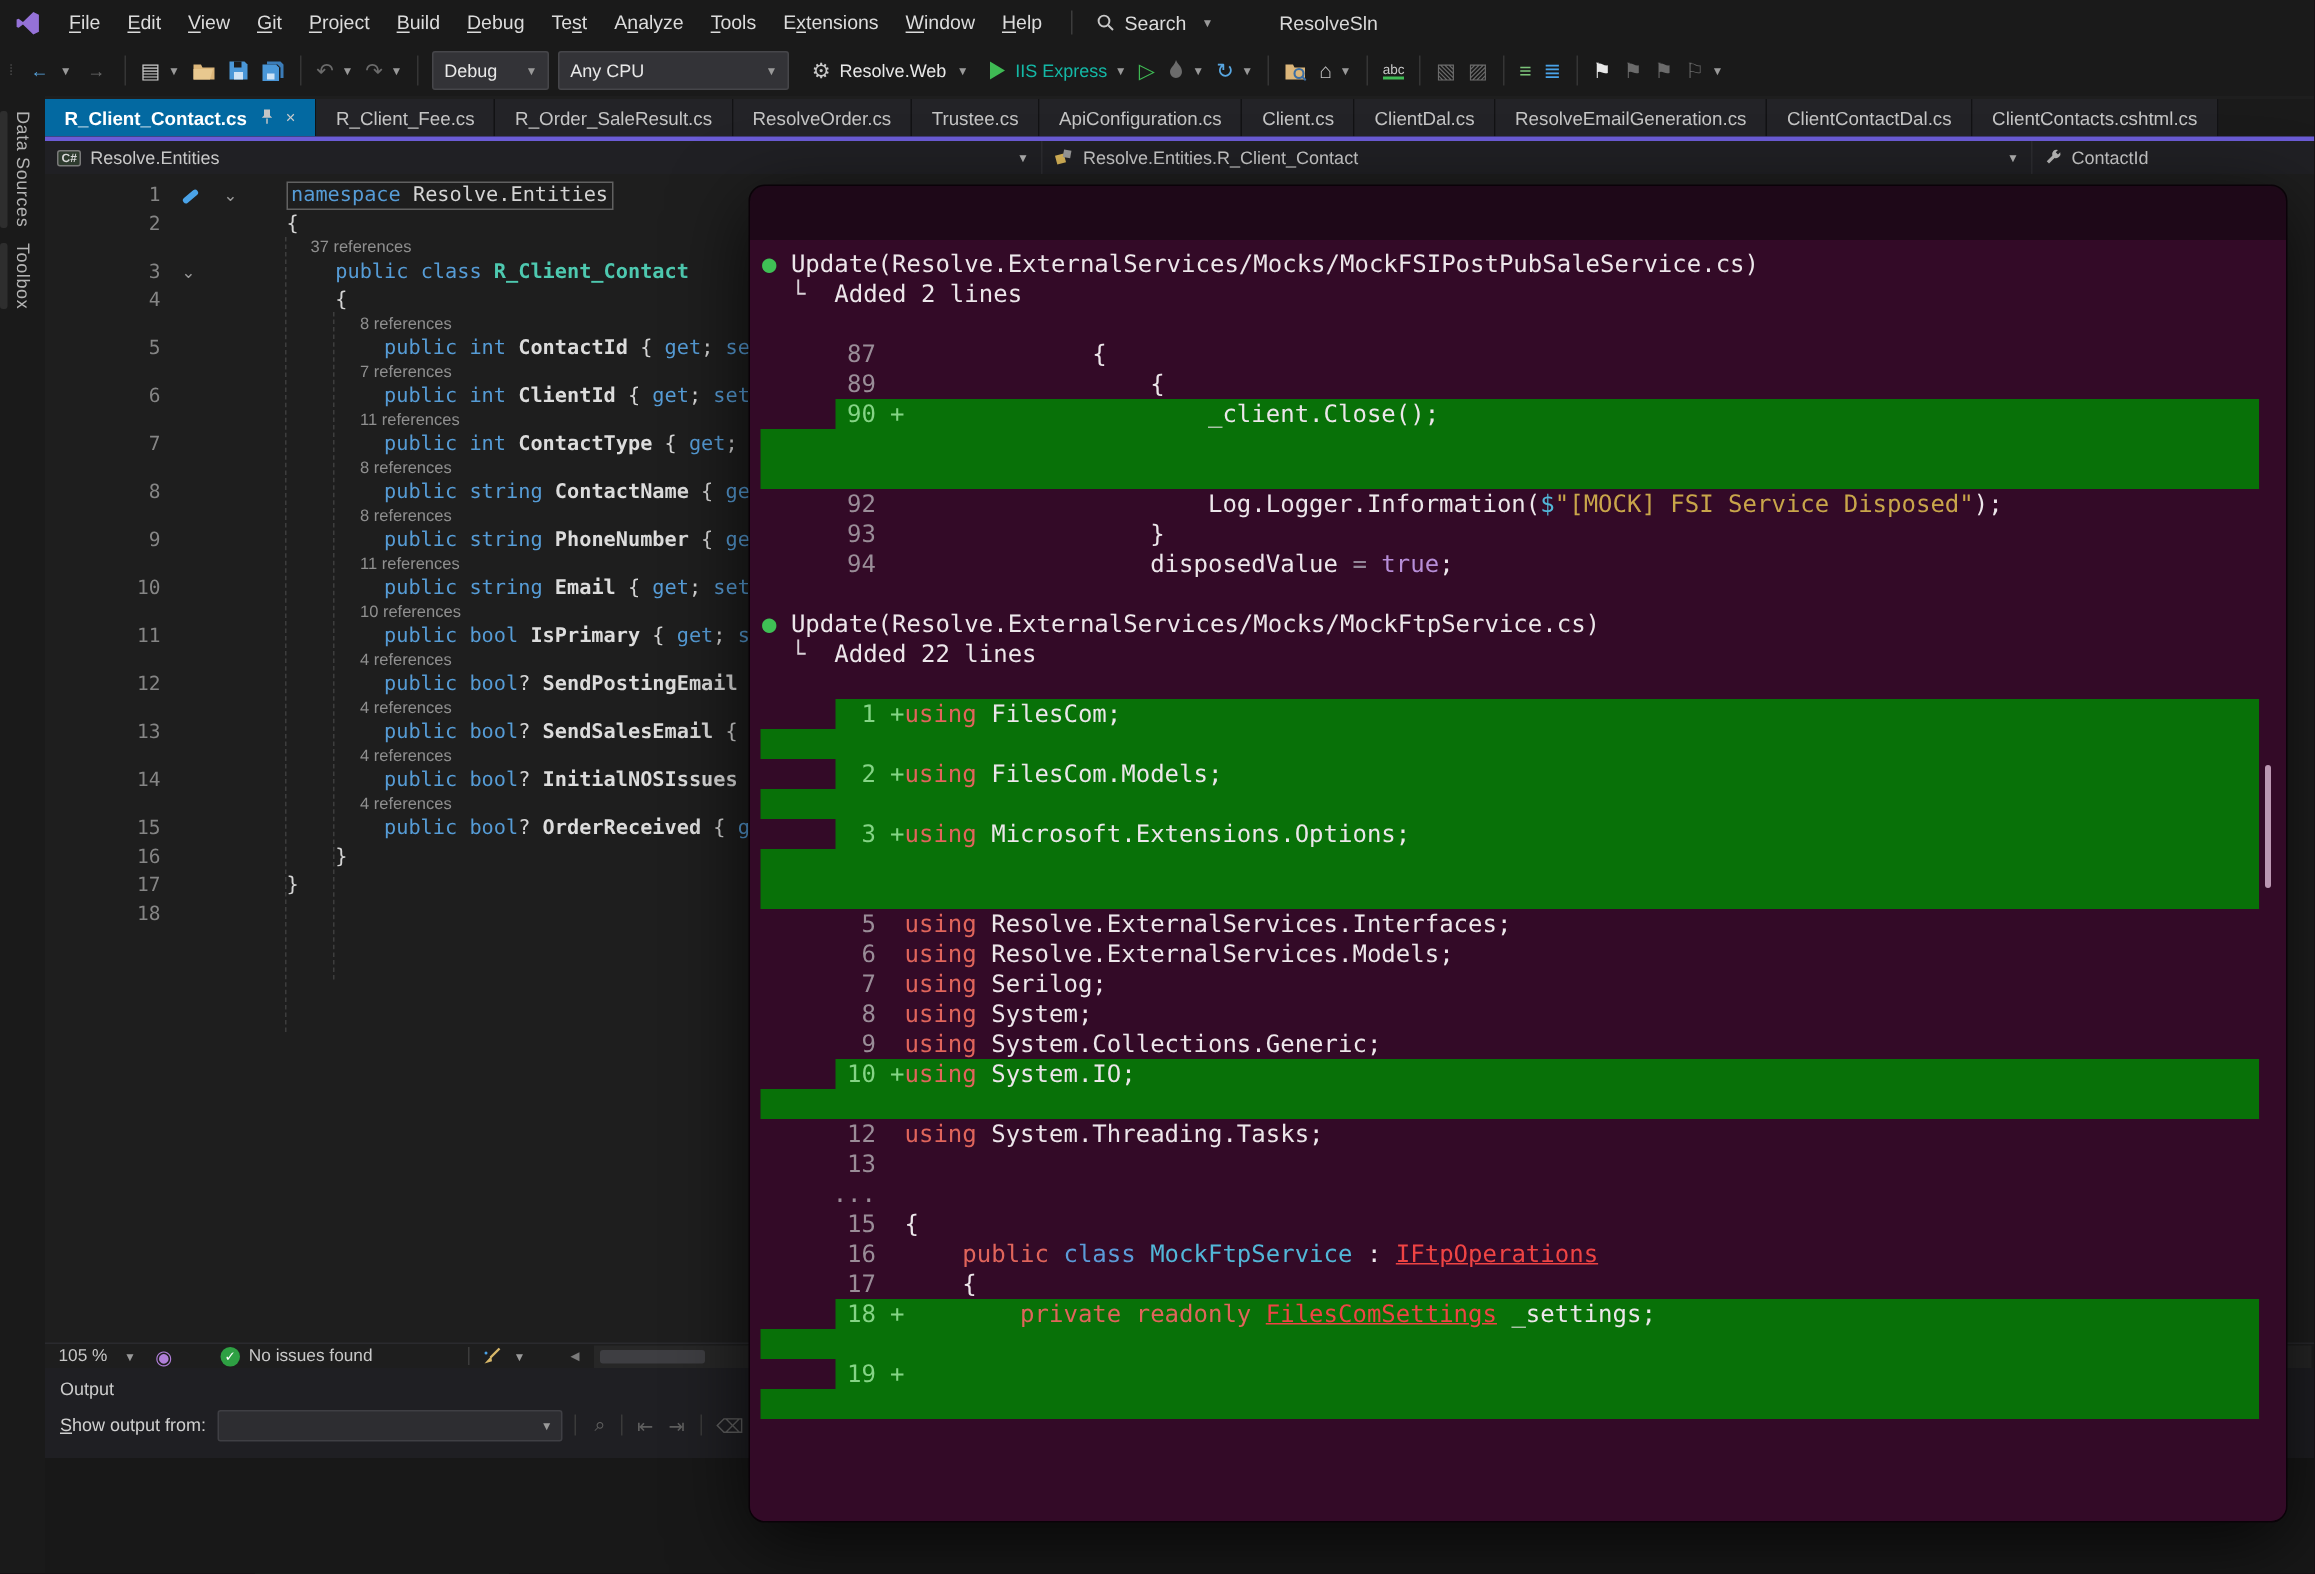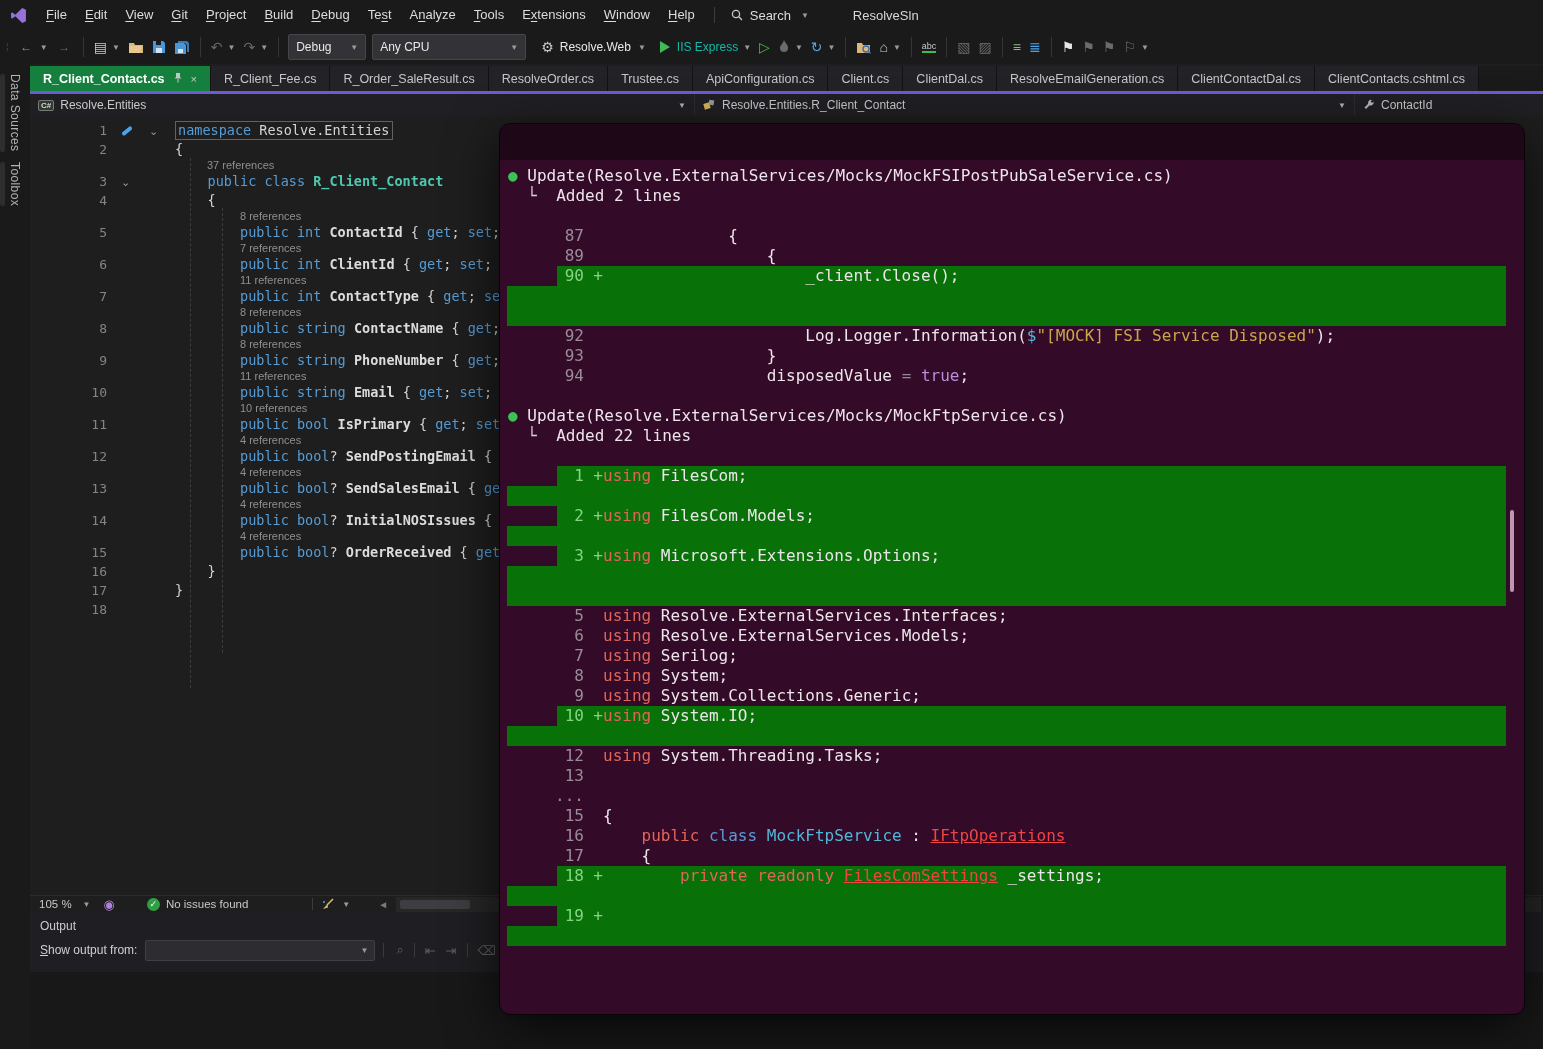--- a/index.html
+++ b/index.html
@@ -35,40 +35,40 @@
   
   #leftstrip{position:absolute;left:0;top:64px;width:30px;bottom:0;background:#1a1a1a;}
   .vlabel{writing-mode:vertical-rl;color:#b4b4b4;font-size:12px;margin:10px 0 0 8px;letter-spacing:.4px;position:relative;}
   .vlabel::before{content:"";position:absolute;left:-8px;top:0;bottom:0;width:5px;background:#2e2e2e;border-radius:2px;}
 
   
   #tabstrip{position:absolute;left:30px;top:66px;right:0;height:25px;background:#1a1a1a;
             display:flex;overflow:hidden;}
   .dtab{display:flex;align-items:center;padding:0 13px;font-size:12.5px;color:#c5c5c5;background:#232327;
         border-right:1px solid #121214;white-space:nowrap;gap:8px;}
-  .dtab.active{background:#15803d;color:#ffffff;font-weight:bold;}
+  .dtab.active{background:#0369a1;color:#ffffff;font-weight:bold;}
   .dtab .tclose{font-size:11px;color:#cccccc;font-weight:normal;}
   #tab-underline{position:absolute;left:30px;top:91px;right:0;height:3px;background:#6b5cd6;}
 
   
   #breadcrumb{position:absolute;left:30px;top:94px;right:0;height:22px;background:#202024;
               display:flex;align-items:center;font-size:12px;color:#c8c8c8;border-bottom:1px solid #141416;}
   .bc-cell{display:flex;align-items:center;height:100%;box-sizing:border-box;}
   .bc-cell .lbl{margin-left:6px;}
   .bc-caret{margin-left:auto;margin-right:8px;font-size:8px;color:#b0b0b0;}
   .csbadge{font-size:8px;font-weight:bold;color:#d8d8d8;border:1px solid #7a7a7a;border-radius:2px;padding:0 2px;background:#2e3b2e;}
 
   
   #editor{position:absolute;left:30px;top:116px;right:0;bottom:153px;background:#1e1e1e;overflow:hidden;padding-top:5px;}
   .eline{display:flex;height:19px;align-items:center;}
   .ln{width:77px;text-align:right;color:#858585;font:13px "DejaVu Sans Mono",monospace;flex:none;}
   .emargin{width:68px;flex:none;display:flex;align-items:center;padding-left:14px;gap:16px;box-sizing:border-box;}
   .pen-icon{width:12px;height:4px;background:#4aa3e8;border-radius:2px;transform:rotate(-40deg);}
   .fold-chevron{color:#9a9a9a;font-size:11px;line-height:10px;}
-  .ecode{margin:0;font:13.5px/19px "DejaVu Sans Mono",monospace;white-space:pre;}
+  .ecode{margin:16px;font:13.5px/19px "DejaVu Sans Mono",monospace;white-space:pre;}
   .elens{font-size:11px;line-height:13px;height:13px;color:#8f8f8f;font-family:"Liberation Sans",sans-serif;}
   .s-k{color:#569cd6;}
   .s-t{color:#4ec9b0;font-weight:600;}
   .s-p{color:#dcdcdc;font-weight:600;}
   .s-w{color:#d4d4d4;}
   .nsbox{border:1px solid #616161;padding:0 3px 1px 2px;}
   .iguide{position:absolute;width:0;border-left:1px dashed #3d3d3d;}
 
   
   #estatus{position:absolute;left:30px;top:895px;right:0;height:17px;background:#1e1e1e;border-top:1px solid #2a2a2e;

